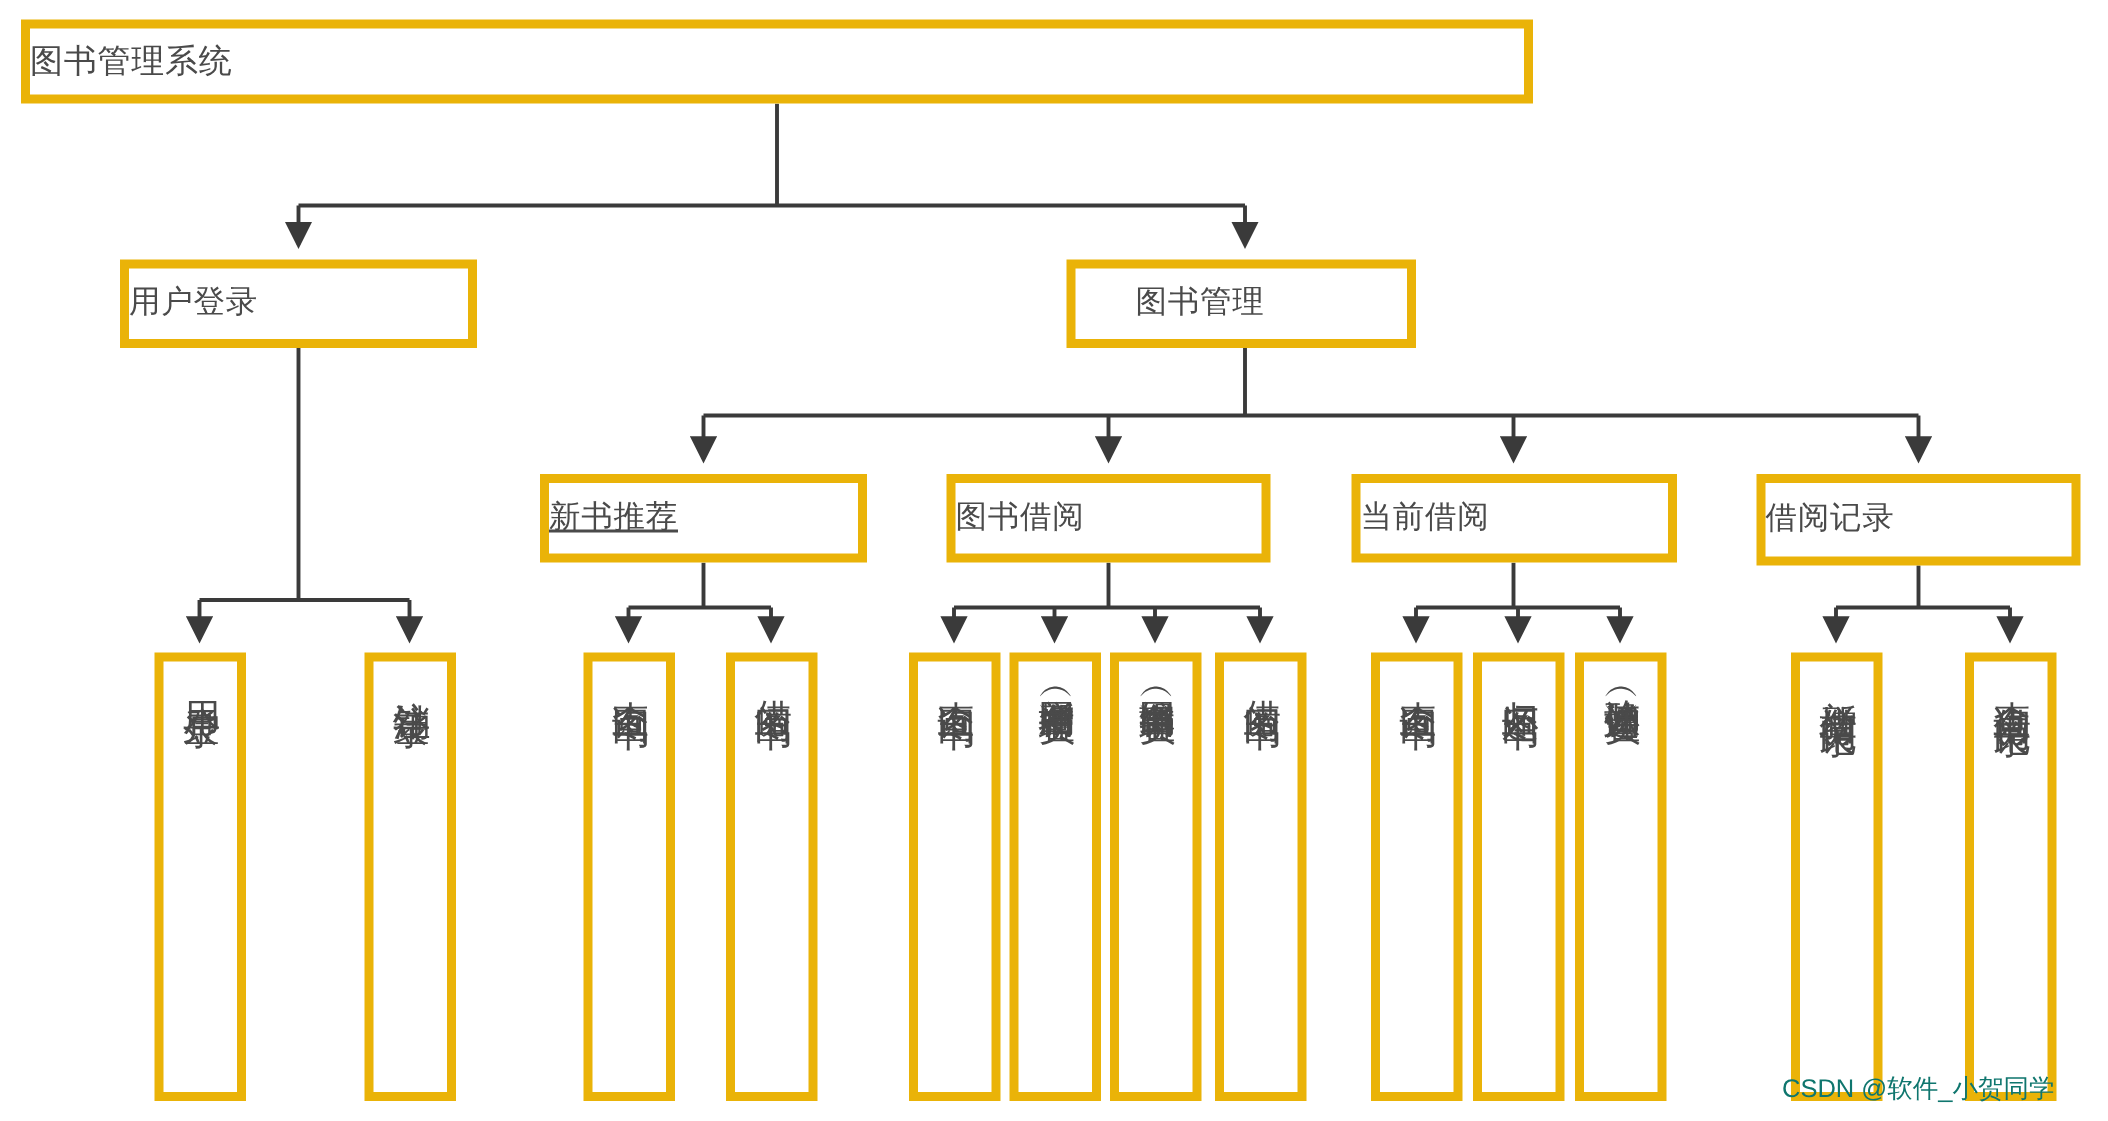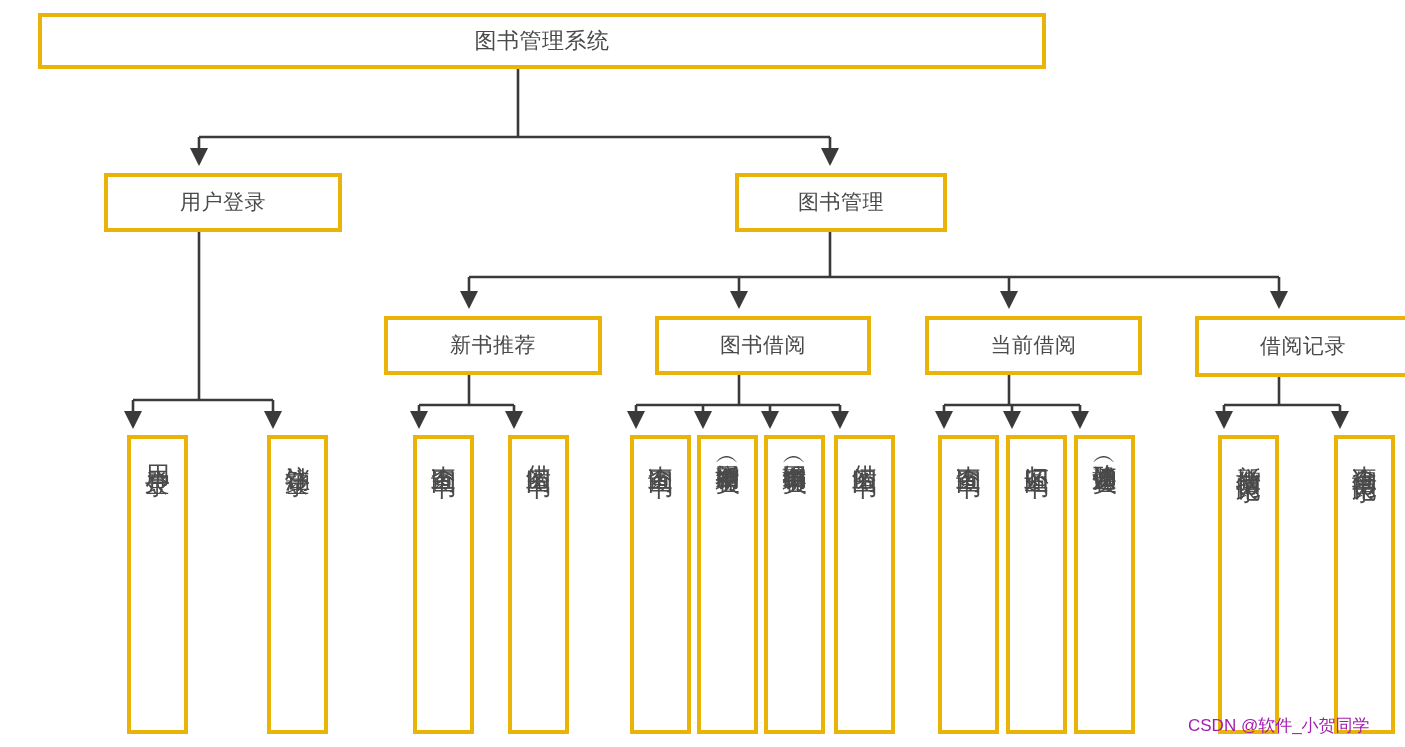--- a/index.html
+++ b/index.html
@@ -22,27 +22,26 @@
     left: 0;
     top: 0;
     width: 1405px;
     height: 747px;
     pointer-events: none;
   }
   .node {
     position: absolute;
     box-sizing: border-box;
     background: #ffffff;
-    border: 4px solid #eab308;
+    border: 6px solid #eab308;
     display: flex;
     align-items: center;
-    justify-content: center;
+    justify-content: flex-start;
     color: #4a4a4a;
     z-index: 2;
-    margin-left: 24px;
   }
   .node .lbl {
     display: block;
     text-align: center;
     line-height: 1.18;
     color: #4a4a4a;
     letter-spacing: 0.5px;
   }
   
   .h-node .lbl {
@@ -63,21 +62,21 @@
     letter-spacing: 3px;
     white-space: nowrap;
     margin: 0 auto;
   }
   .v-node.tall .lbl { font-size: 24px; letter-spacing: 1px; }
   #watermark {
     position: absolute;
     left: 1188px;
     top: 714px;
     font-size: 17px;
-    color: #a21caf;
+    color: #0f766e;
     white-space: nowrap;
     z-index: 5;
     font-family: "Liberation Sans", "DejaVu Sans", sans-serif;
   }
 </style>
 </head>
 <body>
 
 <div id="canvas">
 
@@ -131,25 +130,25 @@
     </g>
   </svg>
 
   <div class="node h-node root" style="left:14px; top:13px; width:1008px; height:56px;">
     <span class="lbl">图书管理系统</span>
   </div>
 
   <div class="node h-node" style="left:80px; top:173px; width:238px; height:59px;">
     <span class="lbl">用户登录</span>
   </div>
-  <div class="node h-node" style="left:711px; top:173px; width:212px; height:59px;">
+  <div class="node h-node" style="left:711px; top:173px; width:233px; height:59px;padding-left:40px;">
     <span class="lbl">图书管理</span>
   </div>
 
-  <div class="node h-node" style="left:360px; top:316px; width:218px; height:59px;">
+  <div class="node h-node" style="left:360px; top:316px; width:218px; height:59px;text-decoration:underline;">
     <span class="lbl">新书推荐</span>
   </div>
   <div class="node h-node" style="left:901px; top:316px; width:217px; height:59px;">
     <span class="lbl">当前借阅</span>
   </div>
   <div class="node h-node" style="left:631px; top:316px; width:216px; height:59px;">
     <span class="lbl">图书借阅</span>
   </div>
   <div class="node h-node" style="left:1171px; top:316px; width:216px; height:61px;">
     <span class="lbl">借阅记录</span>

